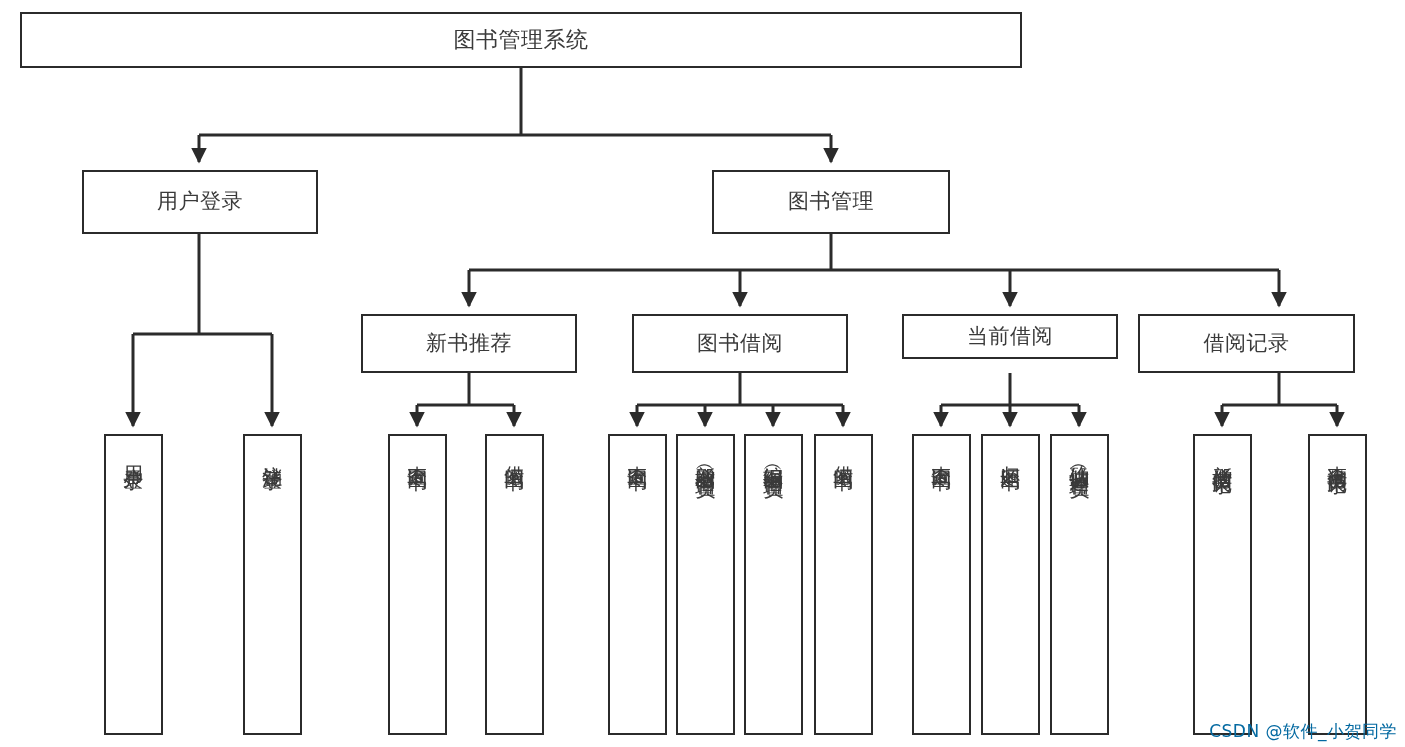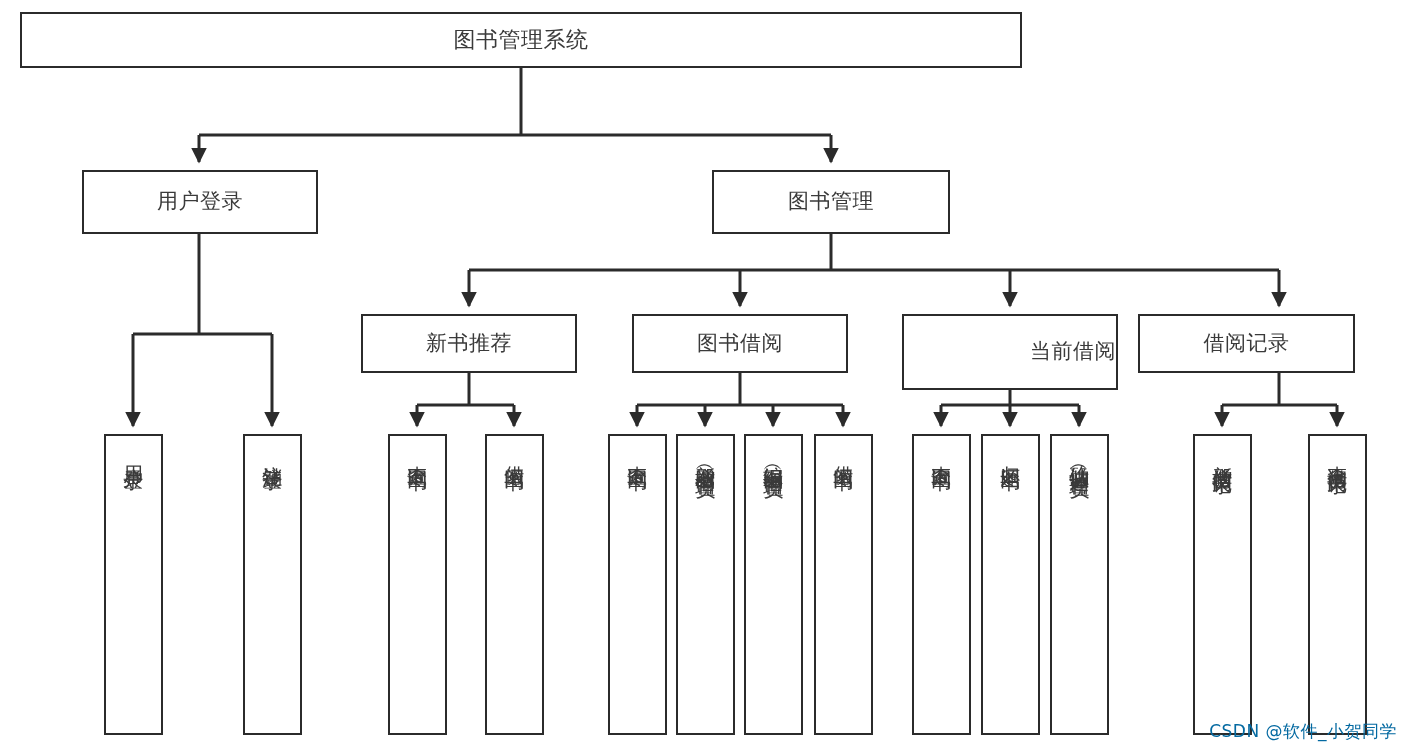--- a/index.html
+++ b/index.html
@@ -143,21 +143,21 @@
   <div class="node horizontal" style="left:712px; top:170px; width:238px; height:64px;">
     <span class="node-label">图书管理</span>
   </div>
 
   <div class="node horizontal" style="left:632px; top:314px; width:216px; height:59px;">
     <span class="node-label">图书借阅</span>
   </div>
   <div class="node horizontal" style="left:361px; top:314px; width:216px; height:59px;">
     <span class="node-label">新书推荐</span>
   </div>
-  <div class="node horizontal" style="left:902px; top:314px; width:216px; height:76px;justify-content:flex-end;">
+  <div class="node horizontal" style="left:902px; top:314px; width:216px; height:45px;">
     <span class="node-label">当前借阅</span>
   </div>
   <div class="node horizontal" style="left:1138px; top:314px; width:217px; height:59px;">
     <span class="node-label">借阅记录</span>
   </div>
 
   <div class="node vertical" style="left:104px; top:434px; width:59px; height:301px;">
     <span class="node-label">用户登录</span>
   </div>
   <div class="node vertical" style="left:243px; top:434px; width:59px; height:301px;">

